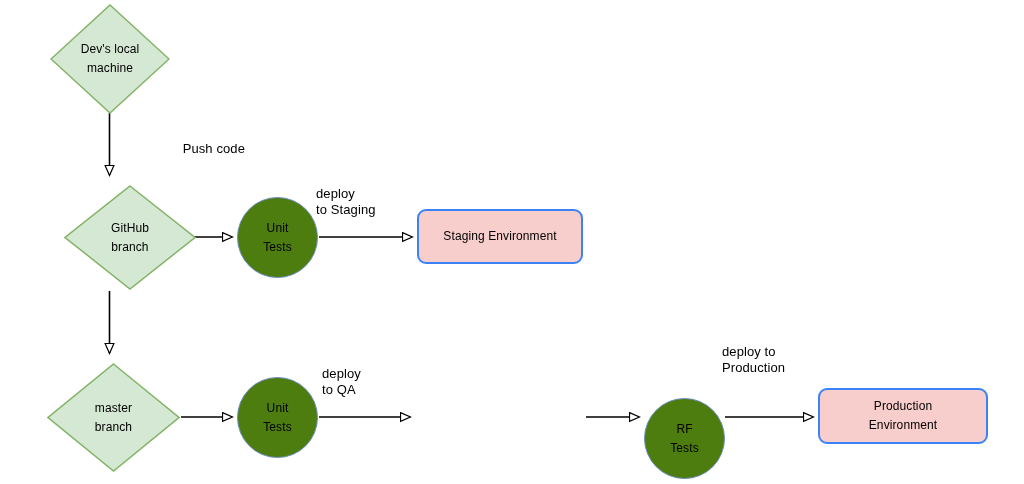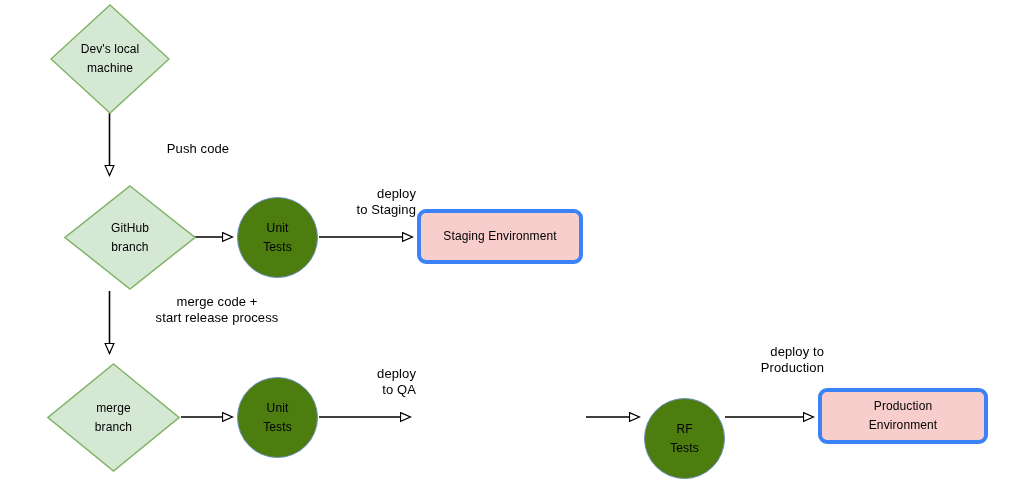--- a/index.html
+++ b/index.html
@@ -56,28 +56,28 @@
   
   .circle {
     border-radius: 50%;
     background: #4d7c0f;
     border: 1px solid #6c8ebf;
   }
   
   .rect {
     border-radius: 9px;
     background: #f8cecc;
-    border: 4px solid #3b82f6;
+    border: 2px solid #3b82f6;
   }
   .edge-label {
     position: absolute;
     font-size: 13px;
     line-height: 16px;
     color: #000000;
-    text-align: right;
+    text-align: left;
     white-space: pre-line;
     letter-spacing: 0.1px;
   }
 </style>
 </head>
 <body>
 
 <div id="canvas">
 
   <svg id="edge-layer" viewBox="0 0 1024 484" width="1024" height="484" xmlns="http://www.w3.org/2000/svg">
@@ -142,47 +142,45 @@
   </div>
 
   <div class="node rect" style="left:417px; top:209px; width:166px; height:55px;">
     <span class="node-label">Staging Environment</span>
   </div>
 
   <div class="node diamond" style="left:47px; top:363px; width:133px; height:109px;">
     <svg class="shape" viewBox="0 0 133 109" preserveAspectRatio="none">
       <polygon points="66.5,1 132,54.5 66.5,108 1,54.5" fill="#d5e8d4" stroke="#82b366" stroke-width="1.5"></polygon>
     </svg>
-    <span class="node-label">merge
+    <span class="node-label">master
 branch</span>
   </div>
 
   <div class="node circle" style="left:237px; top:377px; width:81px; height:81px;">
     <span class="node-label">Unit
 Tests</span>
   </div>
 
 
   <div class="node circle" style="left:644px; top:398px; width:81px; height:81px;">
     <span class="node-label">RF
 Tests</span>
   </div>
 
   <div class="node rect" style="left:818px; top:388px; width:170px; height:56px;">
     <span class="node-label">Production
 Environment</span>
   </div>
 
-  <div class="edge-label" style="left:143px; top:141px; width:110px; text-align:center;">Push code</div>
+  <div class="edge-label" style="left:135px; top:141px; width:110px; text-align:right;">Push code</div>
 
   <div class="edge-label" style="left:316px; top:186px; width:100px;">deploy
 to Staging</div>
 
-  <div class="edge-label" style="left:122px; top:294px; width:190px; text-align:center;">merge code +
-start release process</div>
 
   <div class="edge-label" style="left:322px; top:366px; width:94px;">deploy
 to QA</div>
 
   <div class="edge-label" style="left:722px; top:344px; width:102px;">deploy to
 Production</div>
 
 </div>
 
 </body></html>

